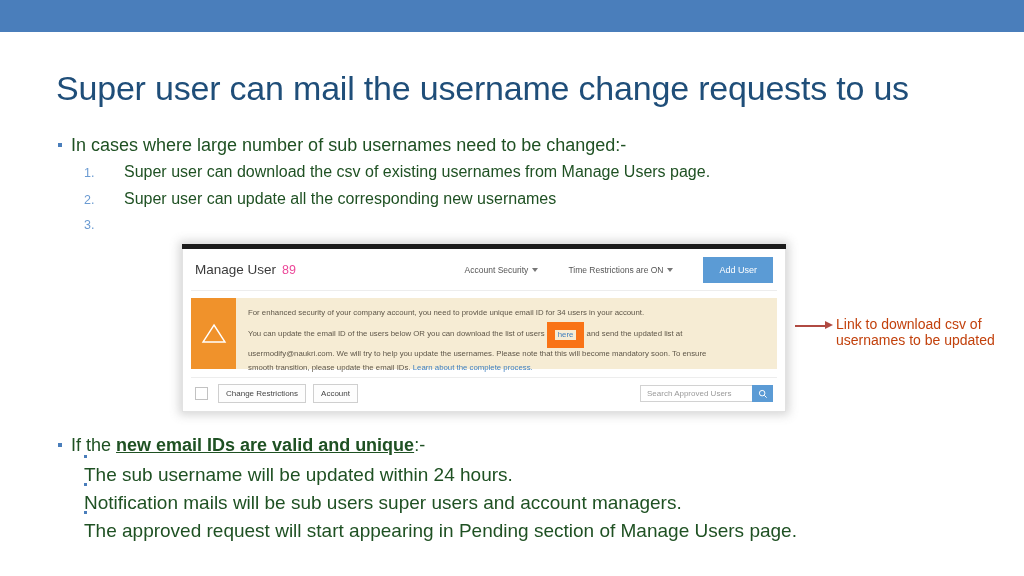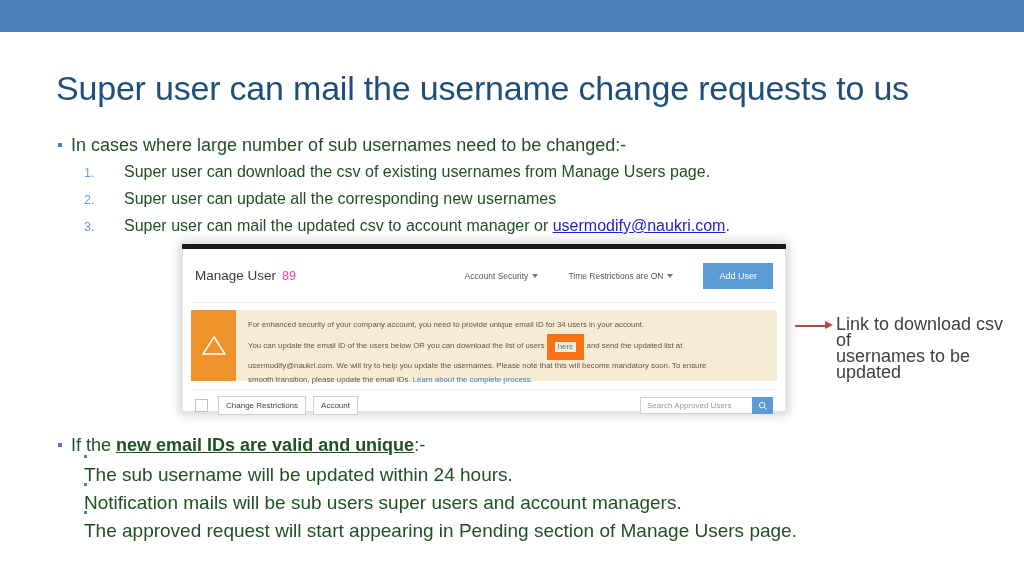--- a/index.html
+++ b/index.html
@@ -132,21 +132,21 @@
     position: relative;
     height: 163px;
     background: #ffffff;
     border-left: 1px solid #e2e2e2;
     border-right: 1px solid #e2e2e2;
     border-bottom: 1px solid #e2e2e2;
     box-sizing: border-box;
     padding: 0 8px;
   }
   .shot-header {
-    height: 54px;
+    height: 42px;
     display: flex;
     align-items: center;
     border-bottom: 1px solid #ededed;
     box-sizing: border-box;
     padding: 0 4px;
   }
   .mu-title {
     font-size: 13.5px;
     color: #3b3b3b;
   }
@@ -283,23 +283,23 @@
     width: 0; height: 0;
     border-top: 4.5px solid transparent;
     border-bottom: 4.5px solid transparent;
     border-left: 8px solid #b04a42;
   }
   .callout-text {
     position: absolute;
     left: 836px;
     top: 316px;
     width: 175px;
-    font-size: 18px;
+    font-size: 14px;
     line-height: 16px;
-    color: #404040;
+    color: #c2410c;
   }
 </style>
 </head>
 <body>
 
 <div class="slide">
 
   <div class="top-bar"></div>
 
   <div class="slide-title">Super user can mail the username change requests to us</div>
@@ -313,21 +313,20 @@
     <li>
       <span class="num">1.</span>
       <span>Super user can download the csv of existing usernames from Manage Users page.</span>
     </li>
     <li>
       <span class="num">2.</span>
       <span>Super user can update all the corresponding new usernames</span>
     </li>
     <li>
       <span class="num">3.</span>
-      <span><span>Super user can mail the updated csv to account manager or </span><a class="link" href="#">usermodify@naukri.com</a><span>.</span></span>
     </li>
   </ol>
 
   <div class="shot">
     <div class="shot-topstrip"></div>
     <div class="shot-inner">
 
       <div class="shot-header">
         <span class="mu-title">Manage User</span>
         <span class="mu-count">89</span>

